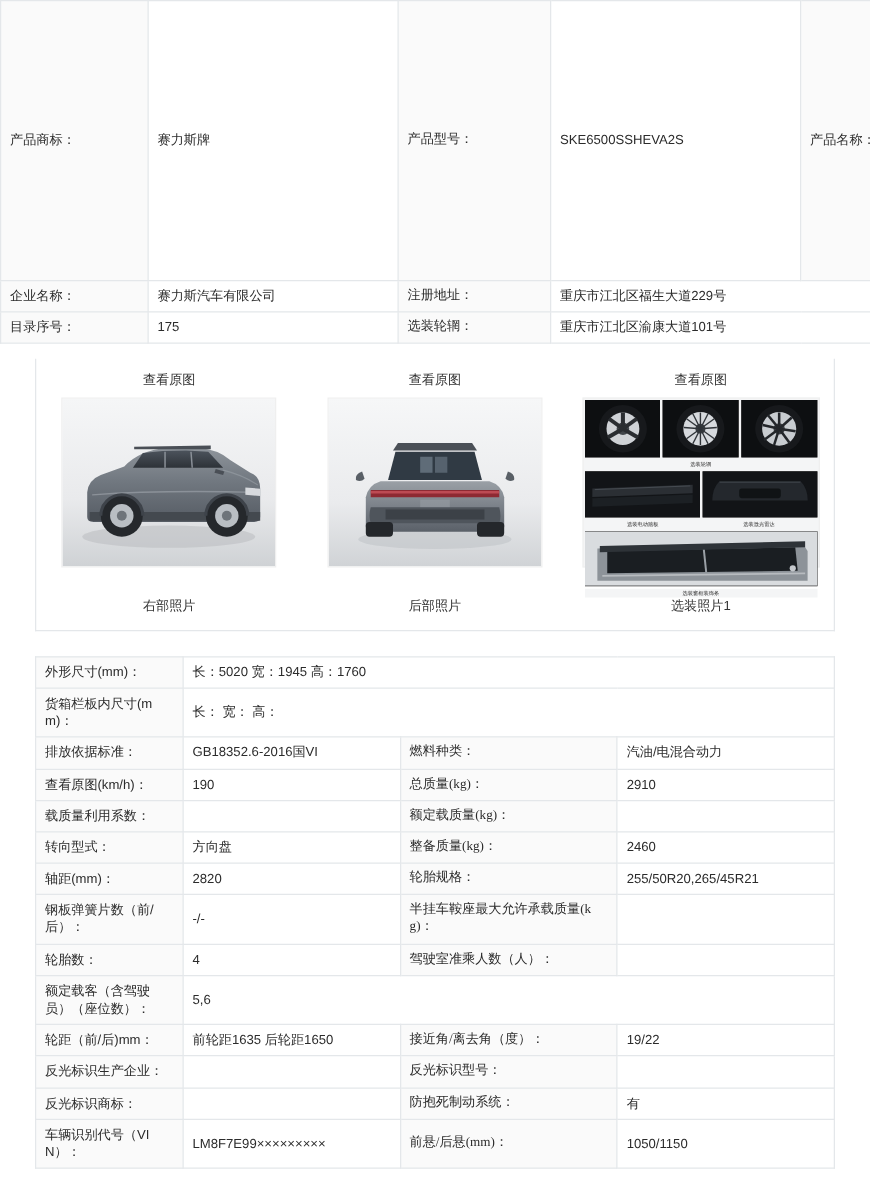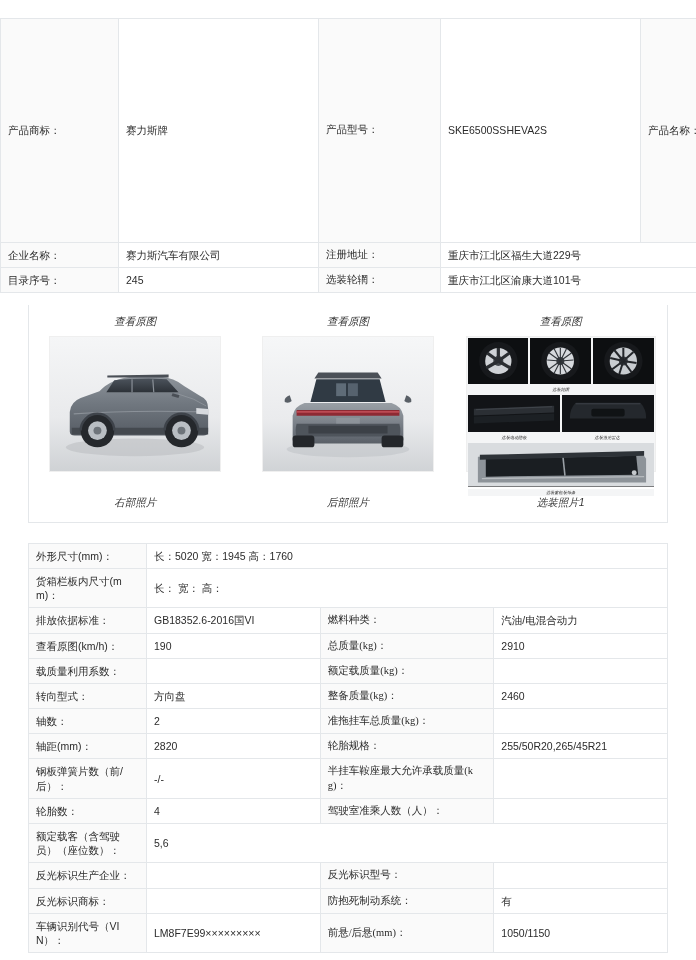--- a/index.html
+++ b/index.html
@@ -31,33 +31,32 @@
     word-break: break-all;
   }
   td.lbl {
     background: #fafafa;
     color: #1d1d1d;
     font-weight: bold;
   }
   td.val { background:#ffffff;margin-left:15px; }
 
   
-  .header-wrap { padding-top: 18px; }
+  .header-wrap { }
 
   
   .img-block {
     width: 640px; margin: 12px auto 0 auto;
     border: 1px solid #e4e7ea;
     border-top: none;
     padding: 10px 0 12px 0;
     display: flex;
     justify-content: space-around;
     align-items: flex-start;
     background: #fff;
-    font-style: italic;
   }
   .img-cell { width: 196px; text-align: center; }
   .view-orig {
     font-size: 10.5px; color: #333; margin-bottom: 7px; display: block;
     cursor: pointer;
   }
   .photo {
     width: 172px; height: 136px; margin: 0 auto;
     border: 1px solid #efefef;
     position: relative; overflow: hidden;
@@ -114,21 +113,21 @@
         <td class="val">插电式增程混合动力多用途乘用车</td>
       </tr>
       <tr>
         <td class="lbl w-l1">企业名称：</td>
         <td class="val w-v1">赛力斯汽车有限公司</td>
         <td class="lbl w-l2">注册地址：</td>
         <td class="val" colspan="3">重庆市江北区福生大道229号</td>
       </tr>
       <tr>
         <td class="lbl w-l1">目录序号：</td>
-        <td class="val w-v1">245</td>
+        <td class="val w-v1">175</td>
         <td class="lbl w-l2">选装轮辋：</td>
         <td class="val" colspan="3">重庆市江北区渝康大道101号</td>
       </tr>
     </tbody>
       </table>
   </div>
 
   <div class="img-block">
 
     <div class="img-cell">
@@ -370,26 +369,20 @@
       <td class="lbl w-l2">额定载质量(kg)：</td>
       <td class="val"></td>
     </tr>
     <tr>
       <td class="lbl w-l1">转向型式：</td>
       <td class="val w-v1">方向盘</td>
       <td class="lbl w-l2">整备质量(kg)：</td>
       <td class="val">2460</td>
     </tr>
     <tr>
-      <td class="lbl w-l1">轴数：</td>
-      <td class="val w-v1">2</td>
-      <td class="lbl w-l2">准拖挂车总质量(kg)：</td>
-      <td class="val"></td>
-    </tr>
-    <tr>
       <td class="lbl w-l1">轴距(mm)：</td>
       <td class="val w-v1">2820</td>
       <td class="lbl w-l2">轮胎规格：</td>
       <td class="val">255/50R20,265/45R21</td>
     </tr>
     <tr>
       <td class="lbl w-l1">钢板弹簧片数（前/后）：</td>
       <td class="val w-v1">-/-</td>
       <td class="lbl w-l2">半挂车鞍座最大允许承载质量(kg)：</td>
       <td class="val"></td>
@@ -398,20 +391,26 @@
       <td class="lbl w-l1">轮胎数：</td>
       <td class="val w-v1">4</td>
       <td class="lbl w-l2">驾驶室准乘人数（人）：</td>
       <td class="val"></td>
     </tr>
     <tr>
       <td class="lbl w-l1">额定载客（含驾驶员）（座位数）：</td>
       <td class="val" colspan="3">5,6</td>
     </tr>
     <tr>
+      <td class="lbl w-l1">轮距（前/后)mm：</td>
+      <td class="val w-v1">前轮距1635 后轮距1650</td>
+      <td class="lbl w-l2">接近角/离去角（度）：</td>
+      <td class="val">19/22</td>
+    </tr>
+    <tr>
       <td class="lbl w-l1">反光标识生产企业：</td>
       <td class="val w-v1"></td>
       <td class="lbl w-l2">反光标识型号：</td>
       <td class="val"></td>
     </tr>
     <tr>
       <td class="lbl w-l1">反光标识商标：</td>
       <td class="val w-v1"></td>
       <td class="lbl w-l2">防抱死制动系统：</td>
       <td class="val">有</td>

